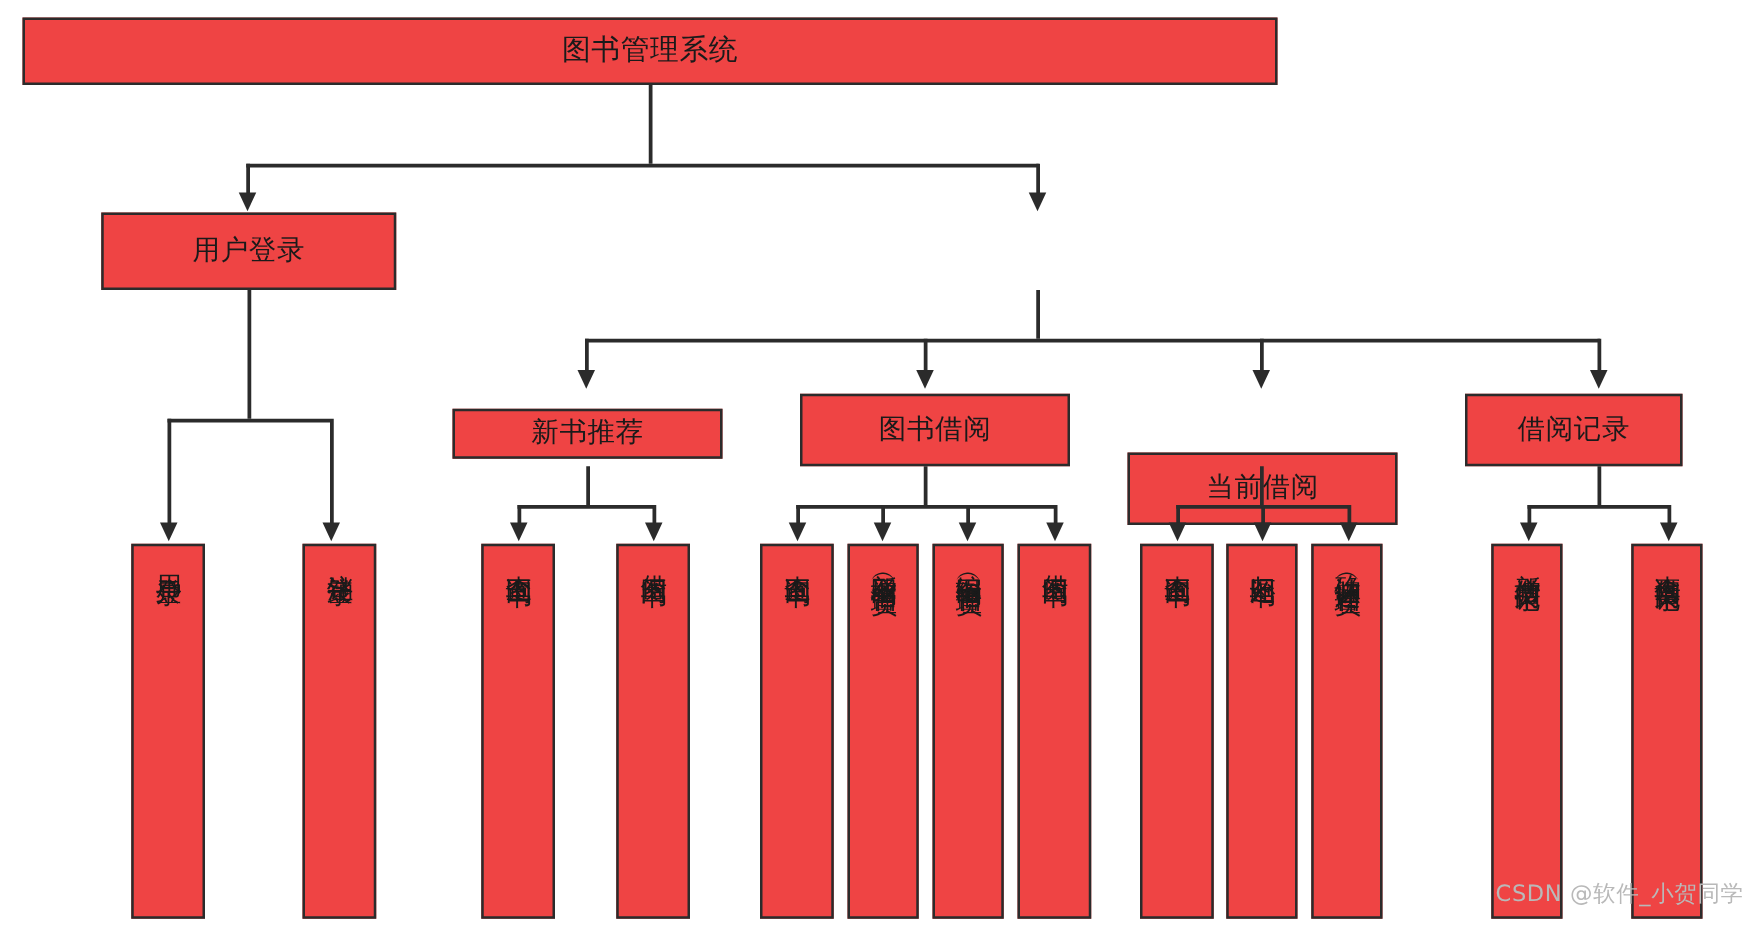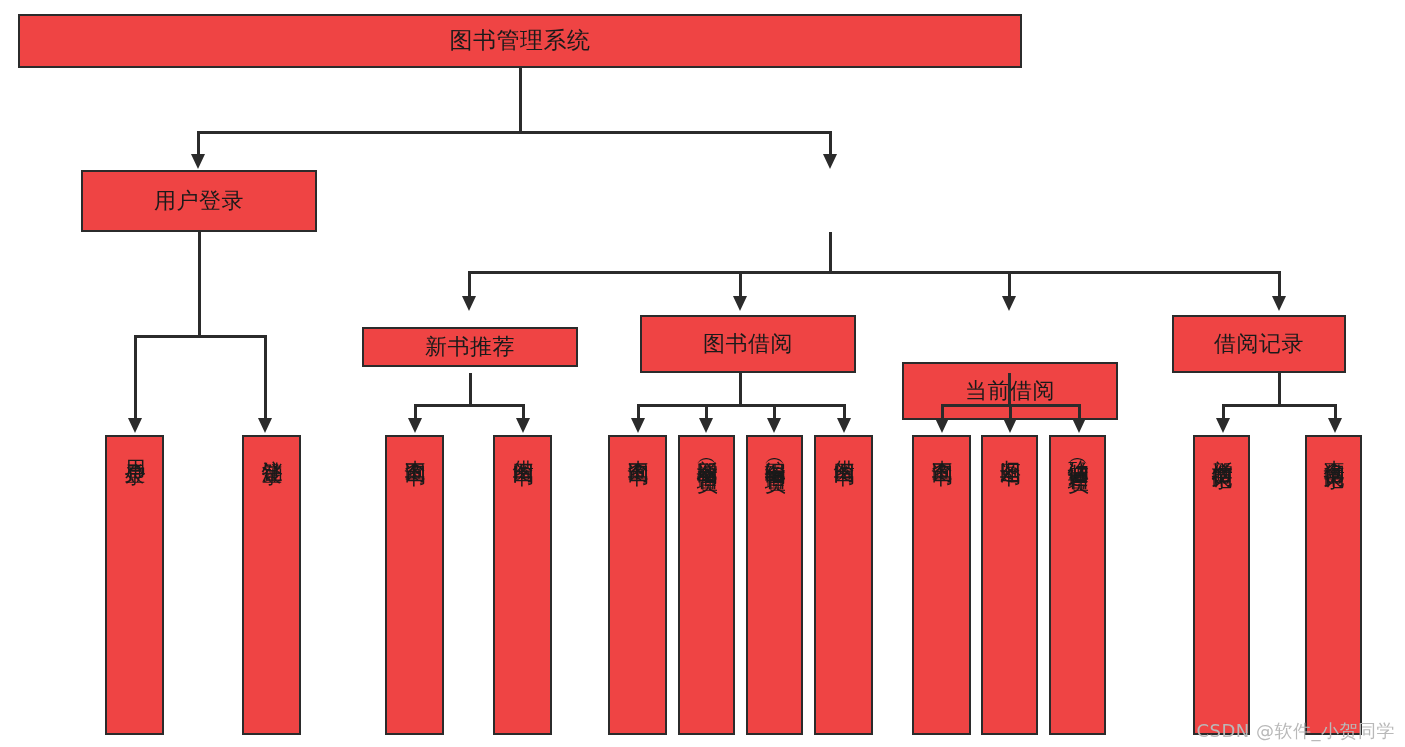--- a/index.html
+++ b/index.html
@@ -73,21 +73,21 @@
     height: 0;
     border-left: 7px solid transparent;
     border-right: 7px solid transparent;
     border-top: 15px solid #2b2b2b;
   }
 
   
   #watermark {
     position: absolute;
     right: 10px;
-    bottom: 4px;
+    bottom: 20px;
     font-size: 18px;
     color: #b9b9b9;
     white-space: nowrap;
     letter-spacing: 0.5px;
     pointer-events: none;
   }
 </style>
 </head>
 <body>
 

